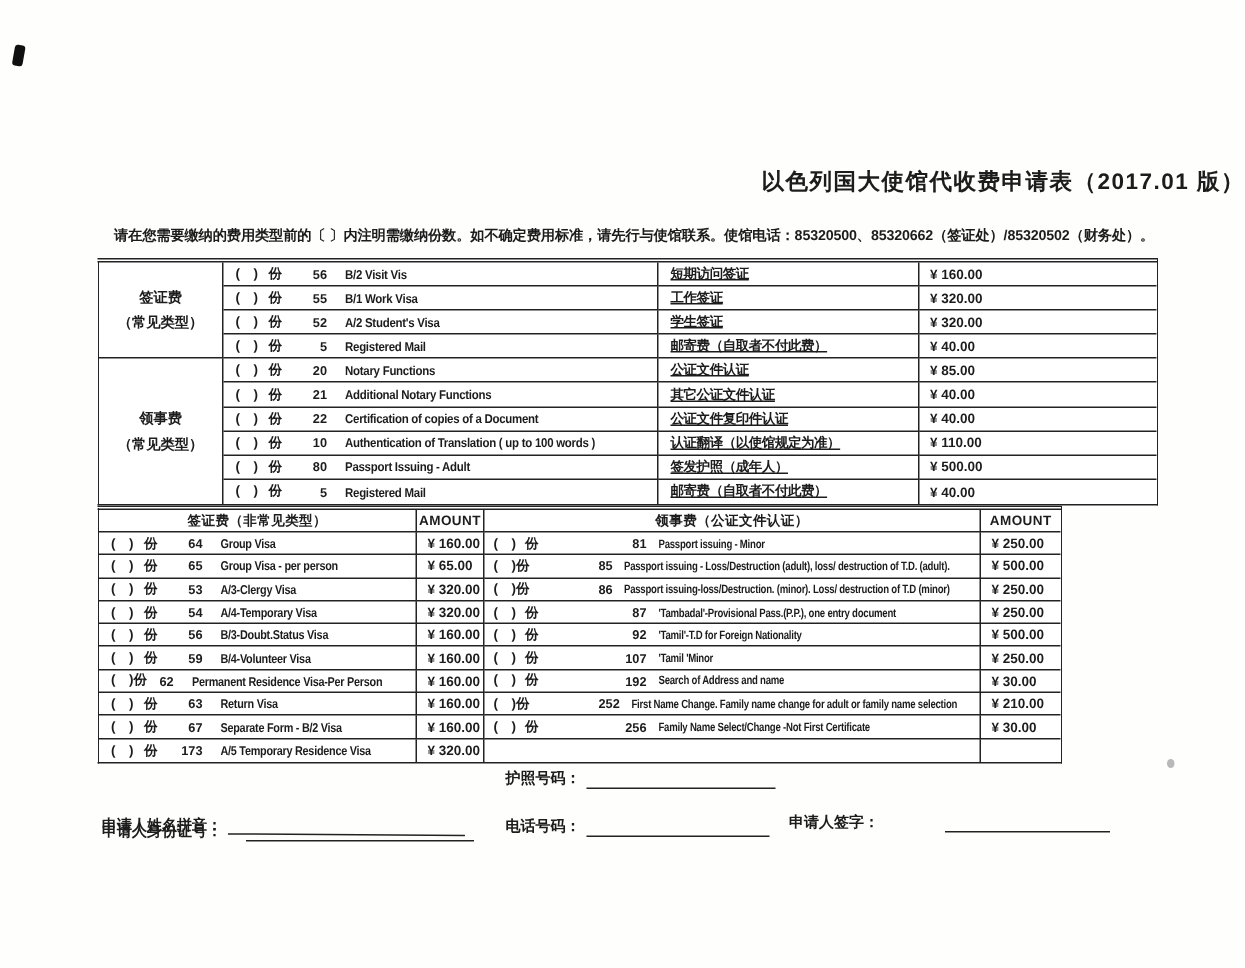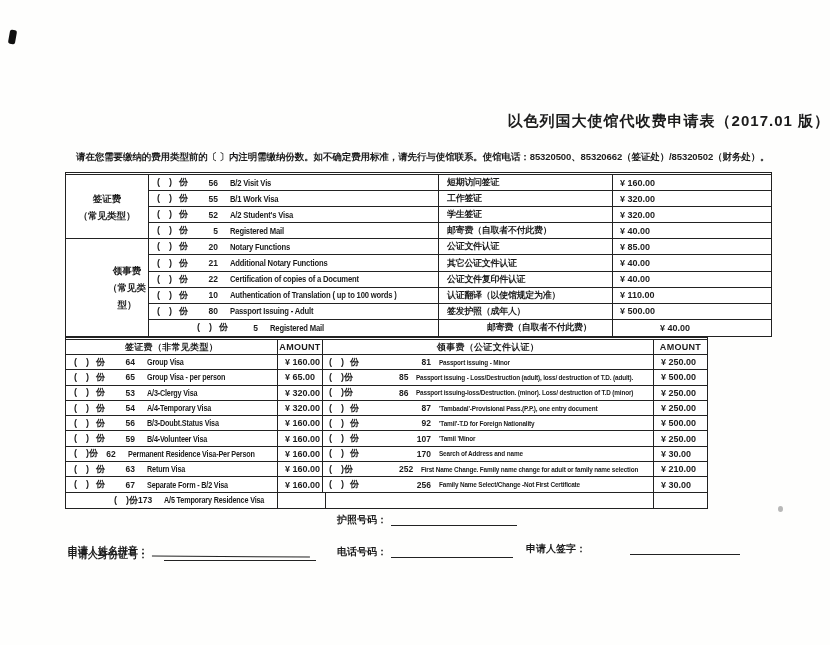--- a/index.html
+++ b/index.html
@@ -21,38 +21,38 @@
     font-size:9.5px; font-weight:bold; white-space:nowrap; letter-spacing:-.1px; }
 
   .tbl { position:absolute; display:grid; border:1.6px solid #222; border-top:3px double #222; background:#fff; }
   .upper { left:65px; top:172px; grid-template-columns:83px 290px 174px 158px; grid-auto-rows:16.1px; }
   .lower { left:65px; top:337px; grid-template-columns:212px 45px 331px 53px;
     grid-template-rows:15px repeat(10,15.3px); }
 
   .cell { border-right:1.4px solid #222; border-bottom:1.4px solid #222;
     display:flex; align-items:center; overflow:hidden; }
   .cell.nr { border-right:none; }
-  .cell.nb { border-bottom:none;margin-left:40px; }
+  .cell.nb { border-bottom:none; }
 
   .group { flex-direction:column; justify-content:center; text-align:center;
     font-size:9.5px; font-weight:bold; line-height:1.8; }
   .hdr { justify-content:center; font-size:9px; font-weight:bold; letter-spacing:.3px; }
 
   .bracket { display:inline-block; width:30px; padding-left:8px; font-size:9px; font-weight:bold; }
   .unit { display:inline-block; width:15px; font-size:9px; font-weight:bold; }
   .code { display:inline-block; width:24px; text-align:right; font-size:8.5px; font-weight:bold; }
   .ilabel { margin-left:12px; font-size:8.5px; font-weight:bold; letter-spacing:-.2px;
     white-space:nowrap; transform:scaleX(.9); transform-origin:0 50%; }
   .lt .ilabel { transform:scaleX(.85); }
   .rt .bracket { width:27px; padding-left:6px; }
   .rt .unit { width:13px; }
   .rt .code { width:22px;margin-left:46px; }
   .rt .ilabel { margin-left:8px; font-size:8px; transform:scaleX(.8); }
 
-  .cn { padding-left:8px; font-size:9px; font-weight:bold; letter-spacing:-.3px; white-space:nowrap; }
+  .cn { padding-left:8px; font-size:9px; font-weight:bold; letter-spacing:-.3px; white-space:nowrap;text-decoration:underline; }
   .amt { padding-left:7px; font-size:9px; font-weight:bold; }
 
   .field { position:absolute; display:flex; align-items:flex-end; height:15px;
     font-size:10px; font-weight:bold; white-space:nowrap; }
   .flabel { line-height:13px; }
   .uline { border-bottom:1.5px solid #222; height:13px; margin-left:4px; }
   .f1 { left:68px;  top:514px;margin-top:28px; } .f1 .uline { width:158px; transform:rotate(.4deg); }
   .f2 { left:337px; top:511px; } .f2 .uline { width:126px; }
   .f3 { left:68px;  top:546px;gap:12px; } .f3 .uline { width:152px; }
   .f4 { left:337px; top:543px; } .f4 .uline { width:122px; }
@@ -250,21 +250,21 @@
     <div class="cell lt">
       <span class="bracket">(　)</span>
       <span class="unit">份</span>
       <span class="code">62</span>
       <span class="ilabel">Permanent Residence Visa-Per Person</span>
     </div>
     <div class="cell amt">¥ 160.00</div>
     <div class="cell rt">
       <span class="bracket">(　)</span>
       <span class="unit">份</span>
-      <span class="code">170</span>
+      <span class="code">192</span>
       <span class="ilabel">Search of Address and name</span>
     </div>
     <div class="cell amt nr">¥ 30.00</div>
     <div class="cell lt">
       <span class="bracket">(　)</span>
       <span class="unit">份</span>
       <span class="code">63</span>
       <span class="ilabel">Return Visa</span>
     </div>
     <div class="cell amt">¥ 160.00</div>

